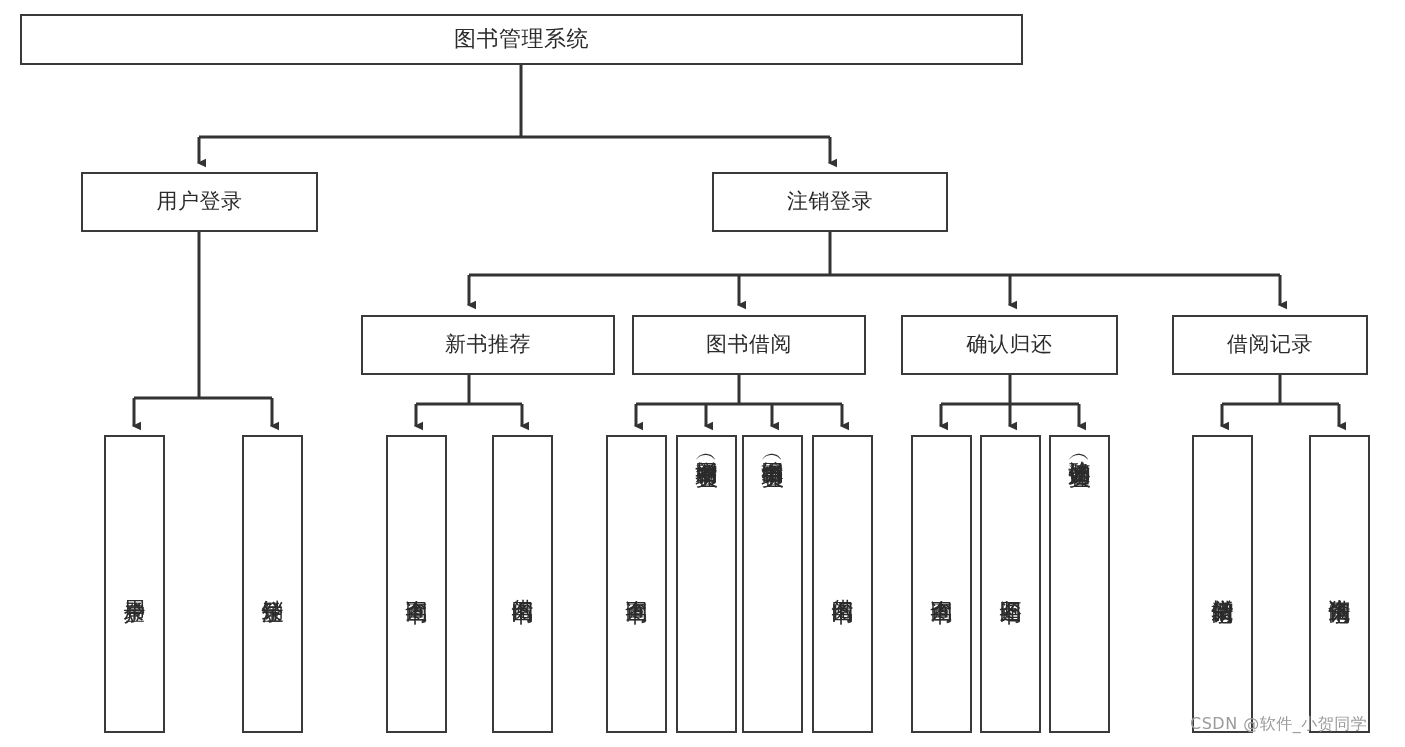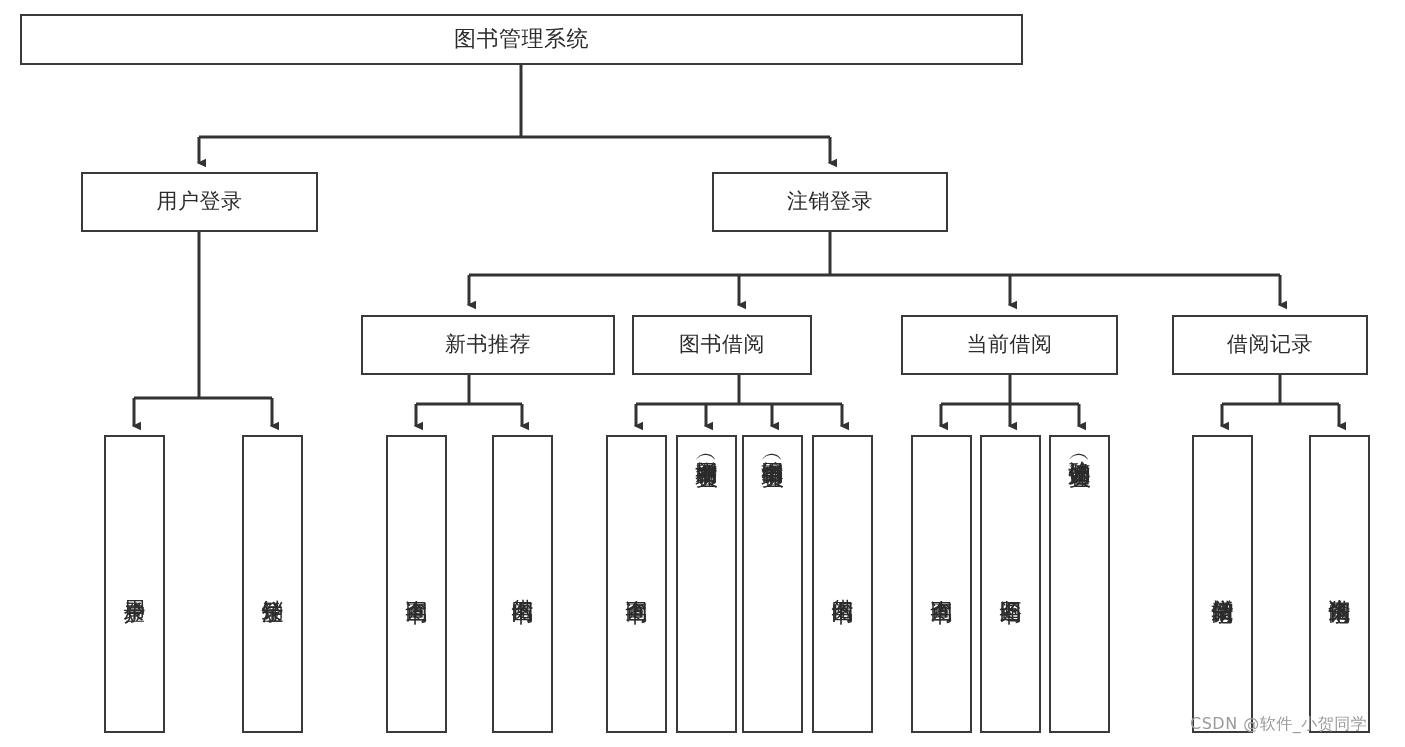--- a/index.html
+++ b/index.html
@@ -152,26 +152,26 @@
   </div>
 
   <div class="node horizontal" style="left:712px; top:172px; width:236px; height:60px;">
     <span class="node-label">注销登录</span>
   </div>
 
   <div class="node horizontal" style="left:361px; top:315px; width:254px; height:60px;">
     <span class="node-label">新书推荐</span>
   </div>
 
-  <div class="node horizontal" style="left:632px; top:315px; width:180px; height:60px;">
+  <div class="node horizontal" style="left:632px; top:315px; width:234px; height:60px;">
     <span class="node-label">图书借阅</span>
   </div>
 
   <div class="node horizontal" style="left:901px; top:315px; width:217px; height:60px;">
-    <span class="node-label">当前借阅</span>
+    <span class="node-label">确认归还</span>
   </div>
 
   <div class="node horizontal" style="left:1172px; top:315px; width:196px; height:60px;">
     <span class="node-label">借阅记录</span>
   </div>
 
   <div class="node leaf center-text" style="left:104px; top:435px; width:61px; height:298px;">
     <span class="node-label">用户登录</span>
   </div>
 

